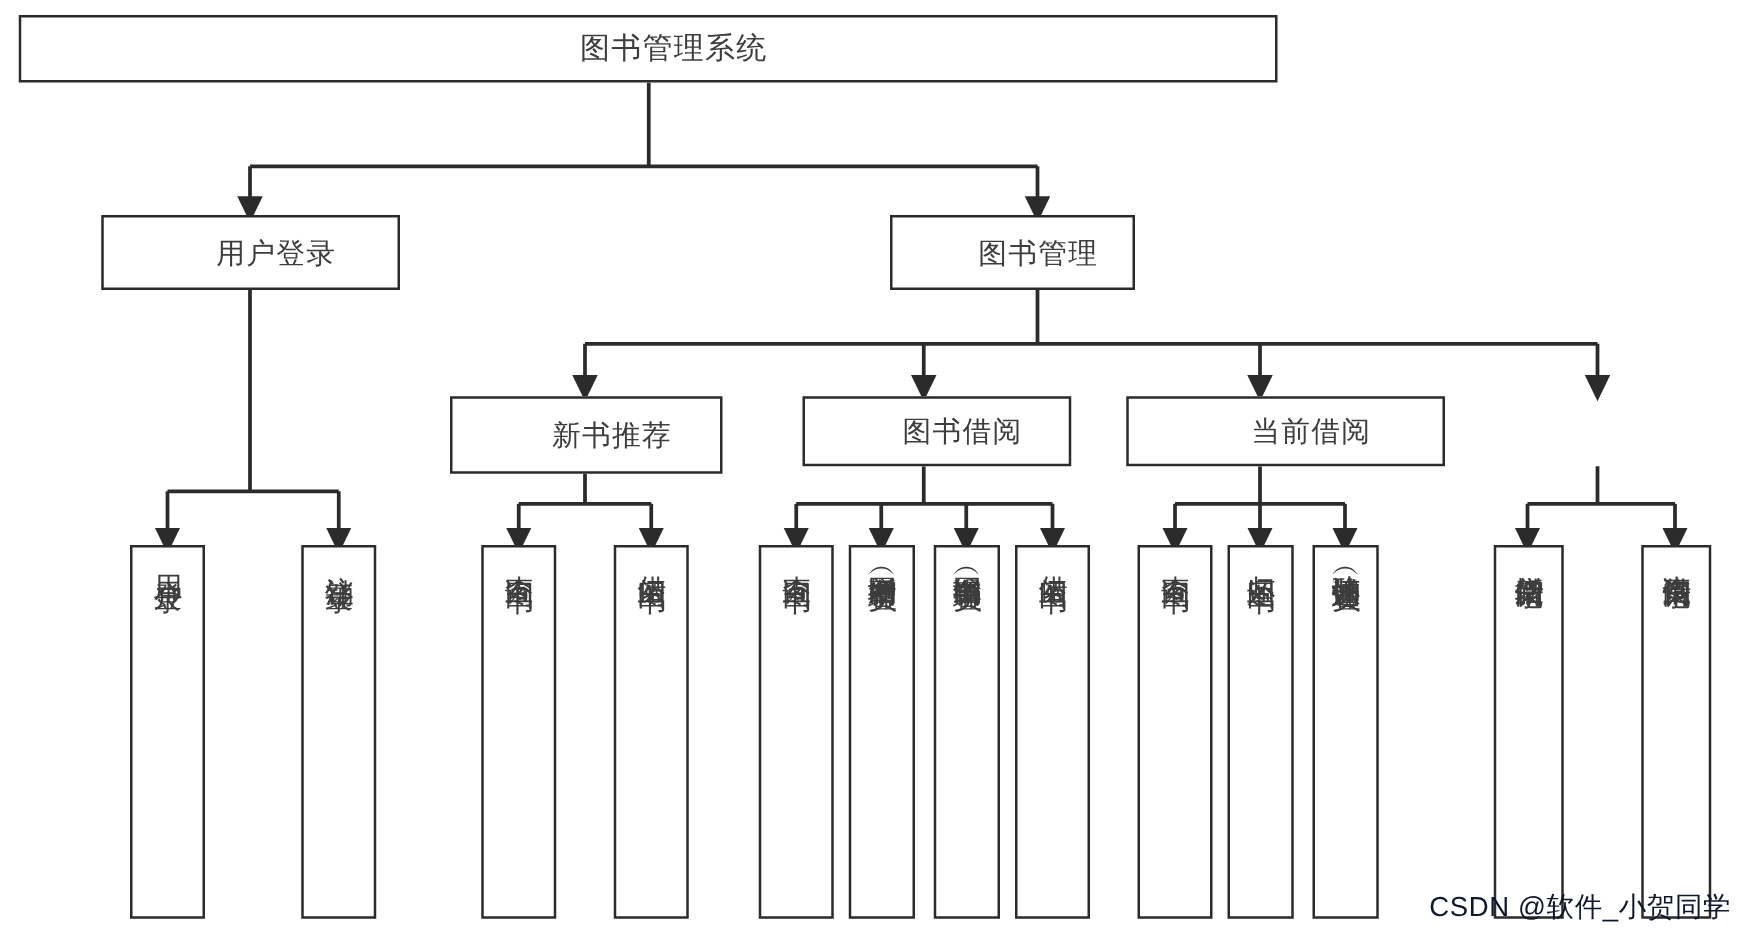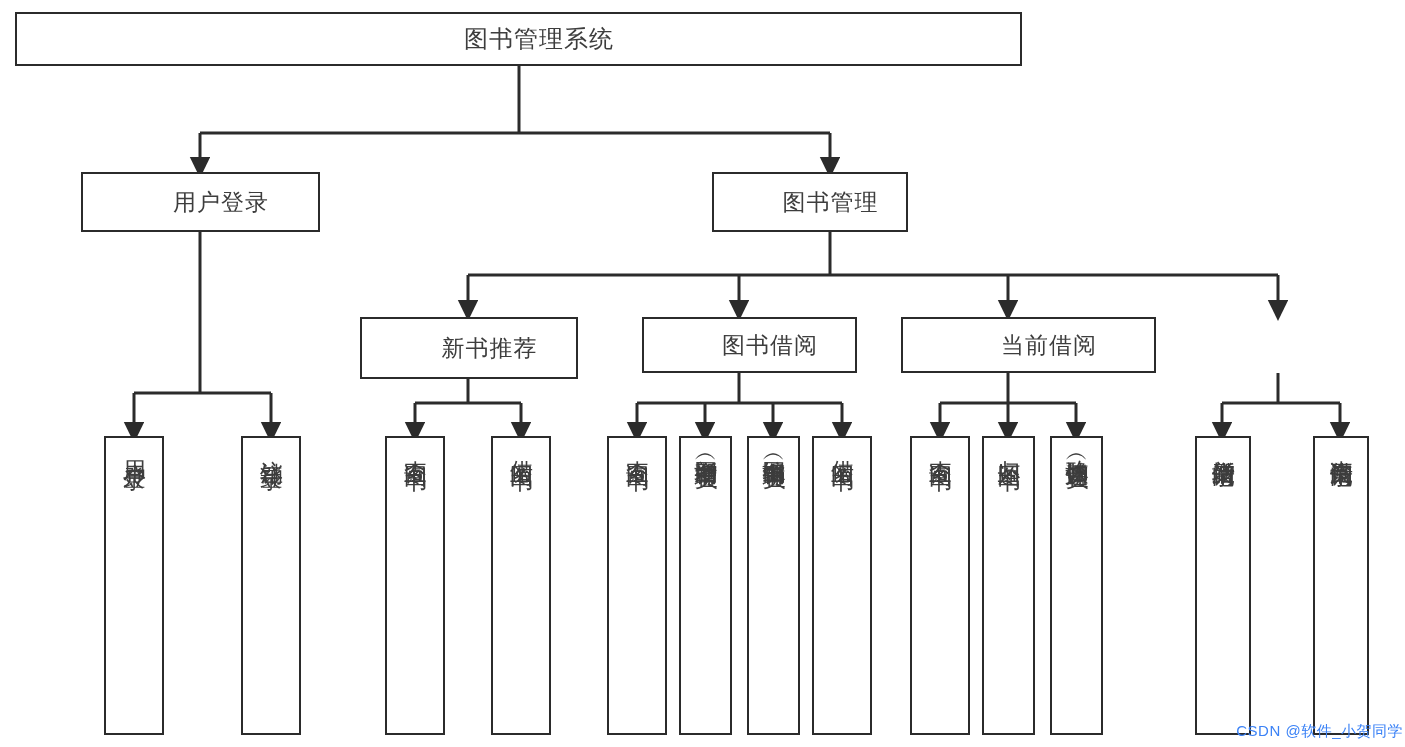--- a/index.html
+++ b/index.html
@@ -59,24 +59,24 @@
     line-height: 1.04;
     letter-spacing: 3px;
     white-space: nowrap;
     color: #3d3d3d;
   }
   .vtext.fit {
     letter-spacing: 1px;
   }
   .watermark {
     position: absolute;
-    right: 2px;
+    right: 20px;
     bottom: 6px;
-    font-size: 15px;
-    color: #3b82f6;
+    font-size: 22px;
+    color: #0f172a;
     letter-spacing: 0.5px;
     z-index: 5;
     white-space: nowrap;
   }
 </style>
 </head>
 <body>
 
 <div id="canvas">
 

